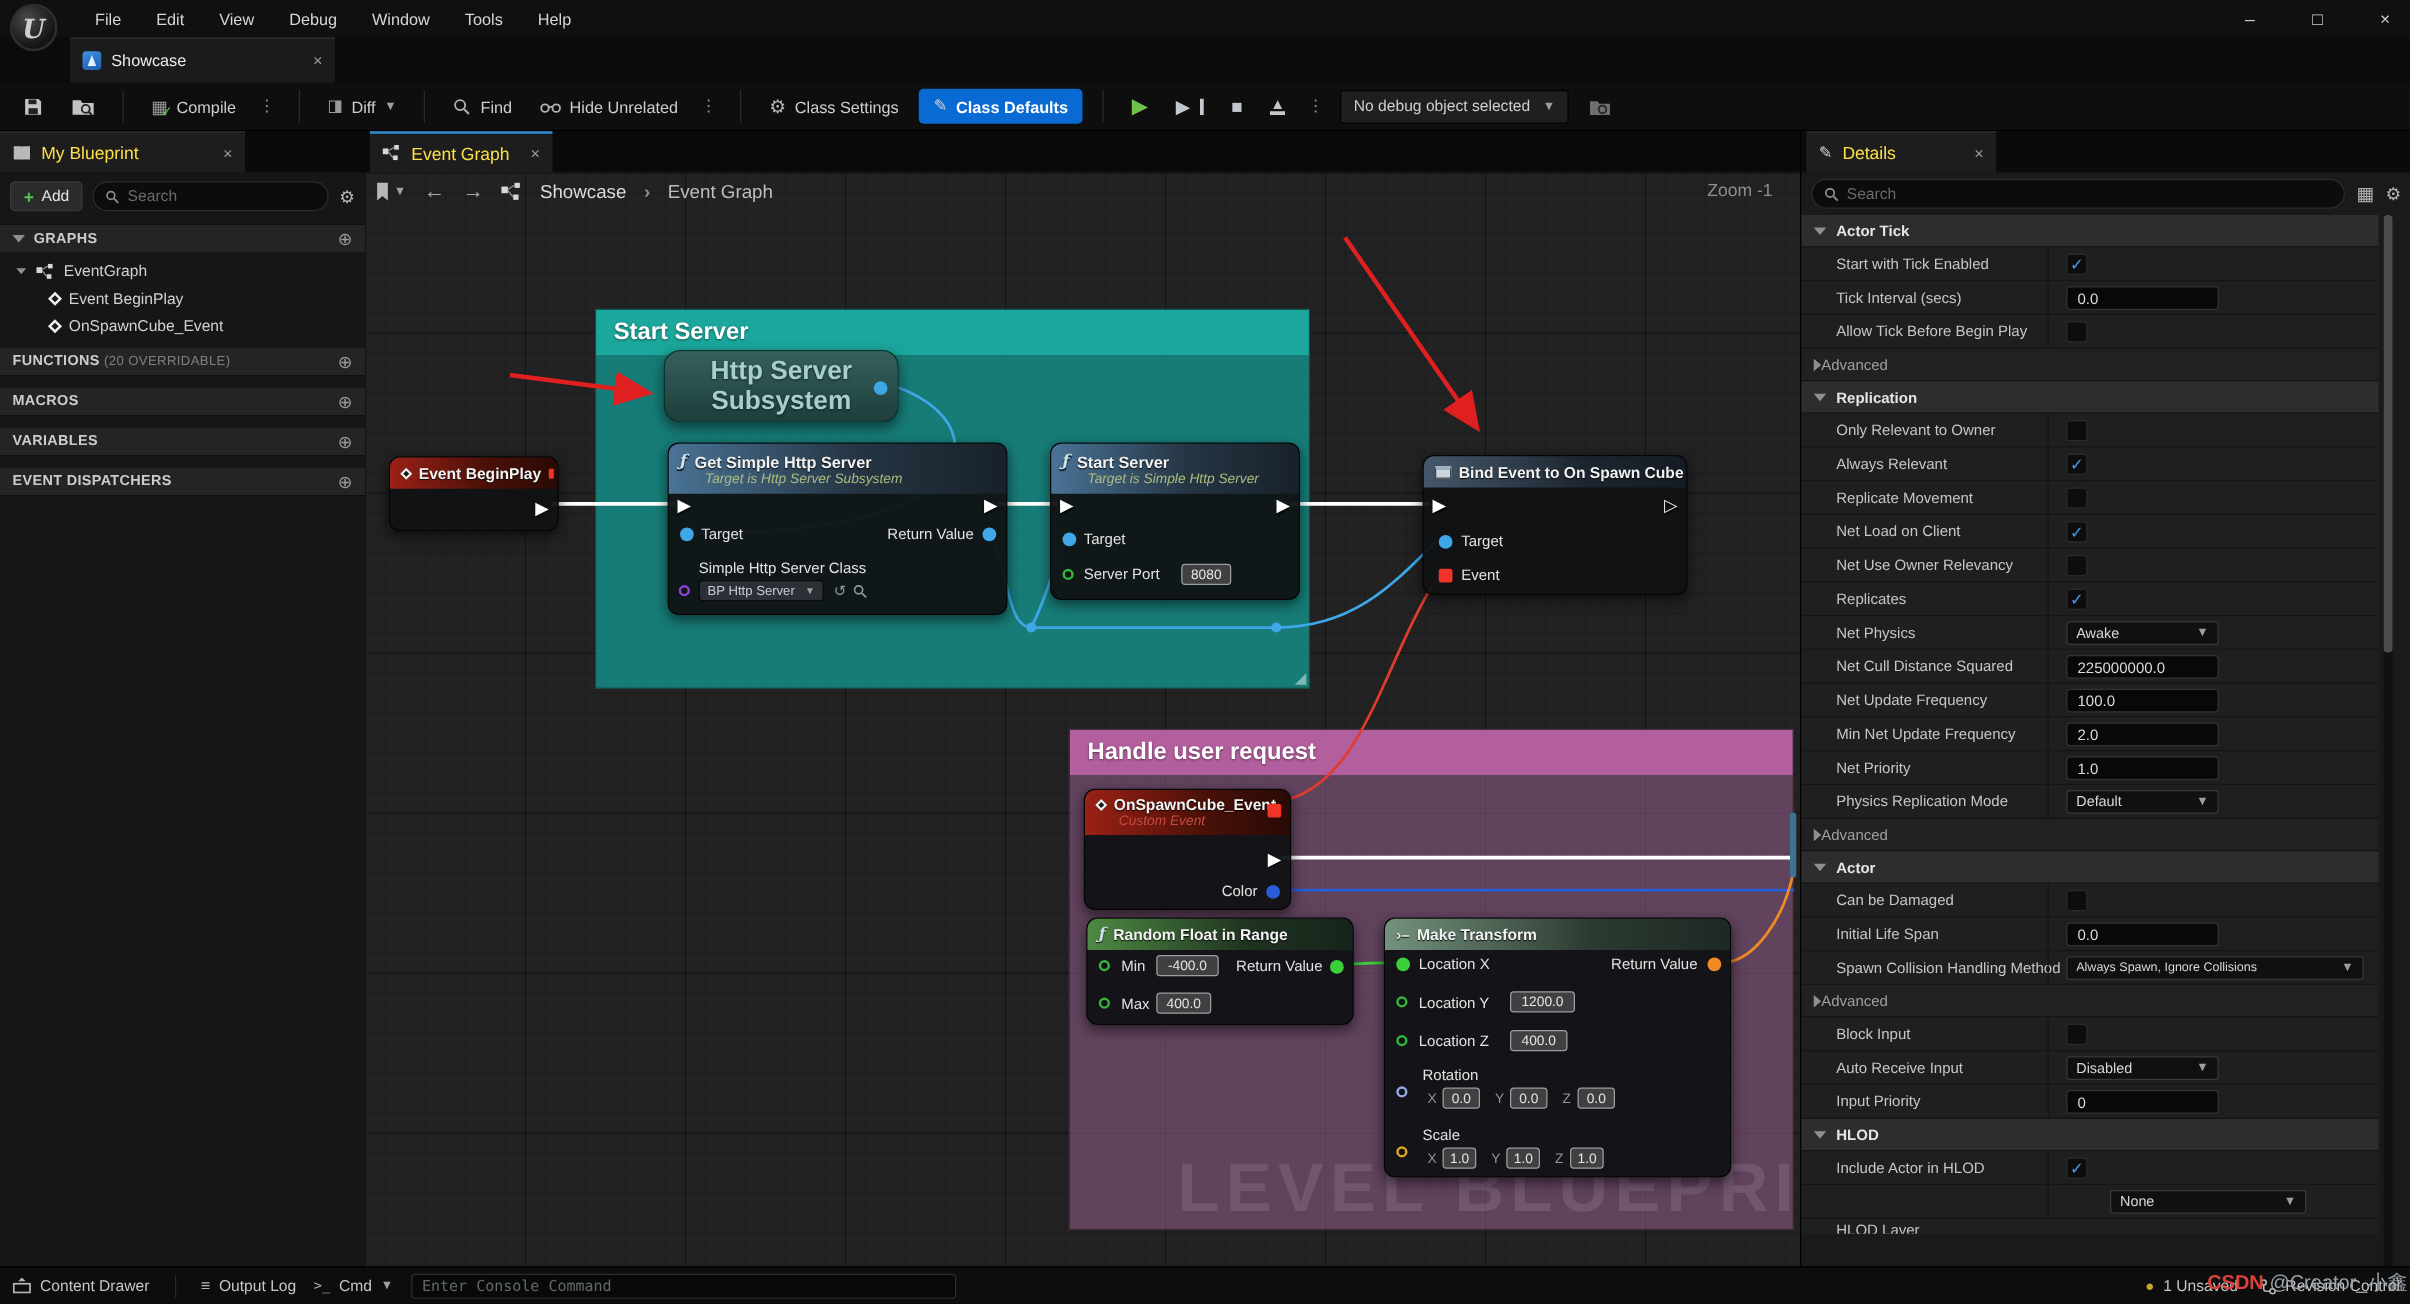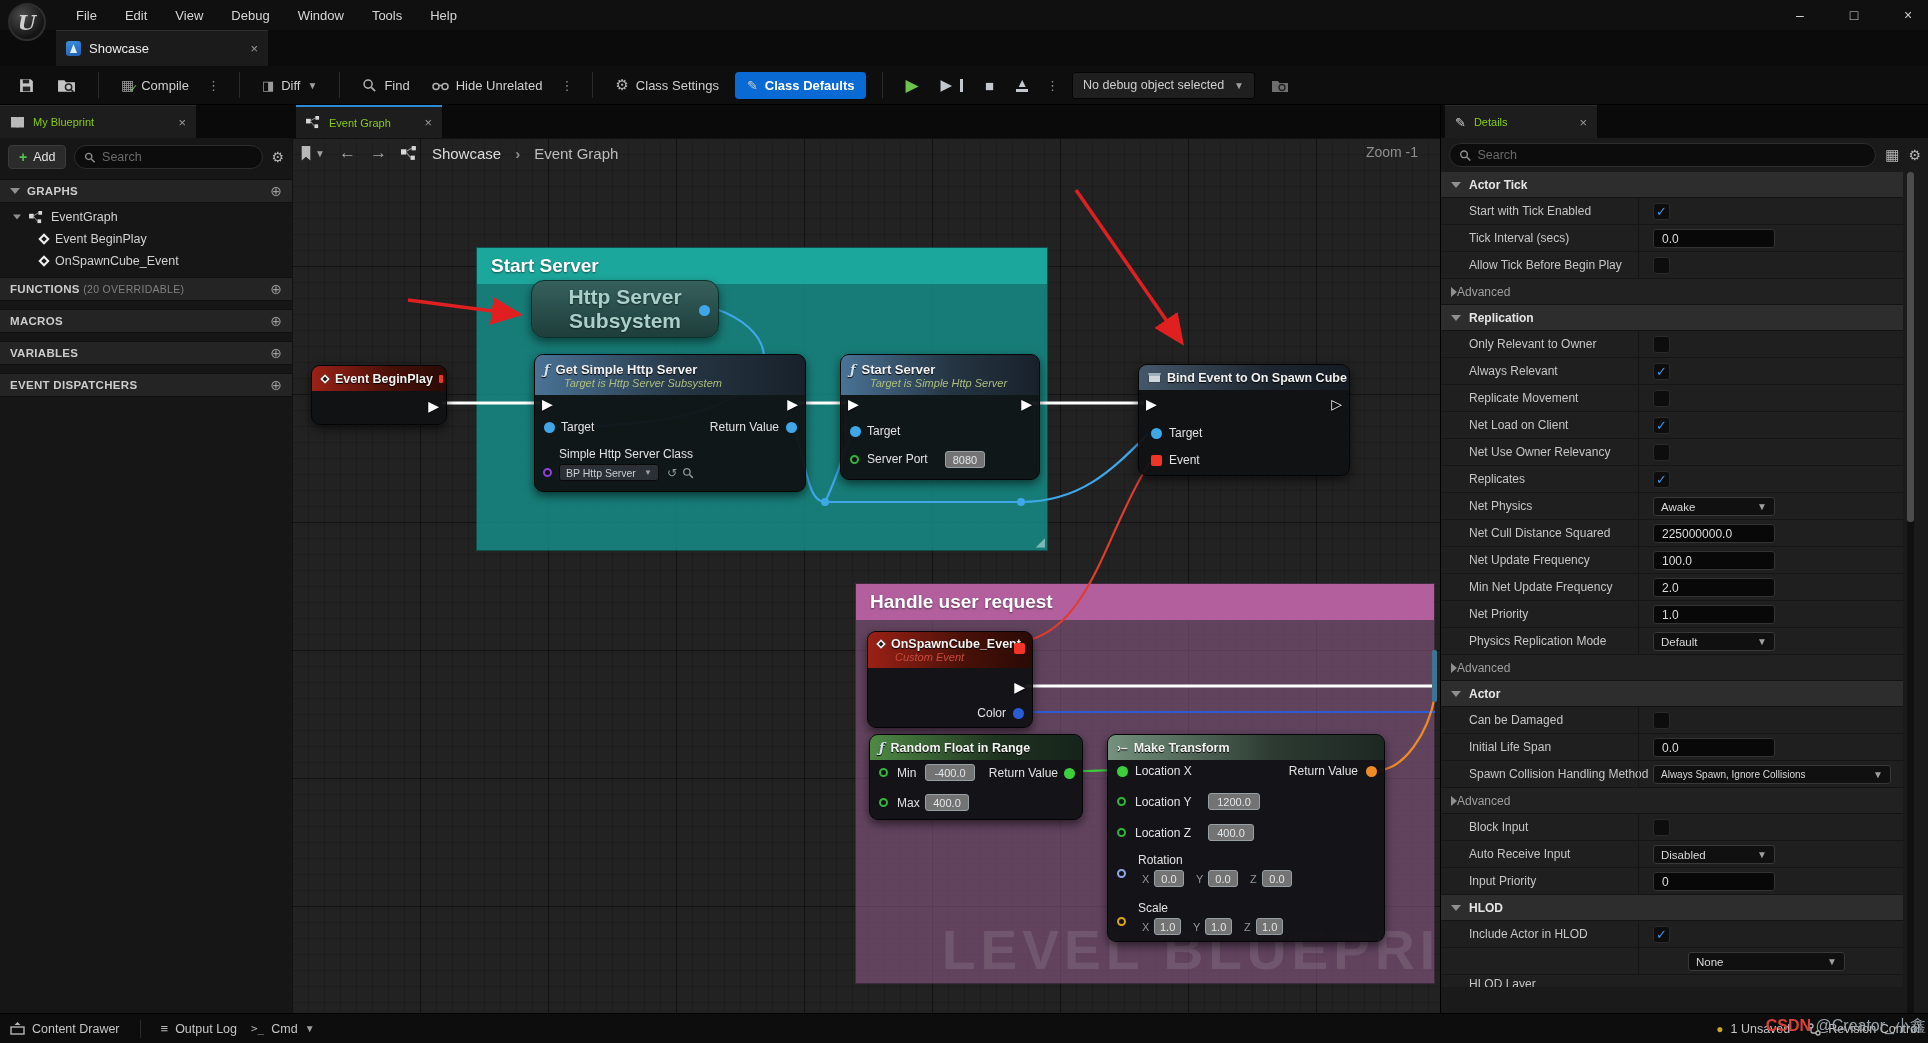--- a/index.html
+++ b/index.html
@@ -43,21 +43,21 @@
   .stepbar { display:inline-block; width:3px; height:13px; background:#c2c8cd; margin-left:1px; }
   .eject { border-bottom:3px solid #c2c8cd; line-height:10px; padding-bottom:1px; font-size:12px; }
   #debug-select { display:flex; align-items:center; gap:10px; background:#1f1f1f; border:1px solid #040404;
     border-radius:3px; height:27px; padding:0 10px; color:#cfcfcf; font-size:12.5px; }
   .gear { color:#b5b5b5; font-size:15px; }
   .icon-svg { display:block; }
 
   
   .panel-tabbar { background:#0a0a0a; height:33px; }
   .panel-tab { background:#1d1d1d; height:33px; display:flex; align-items:center; gap:8px; padding:0 10px; border-top:1px solid #2c2c2c; }
-  .panel-tab .label { color:#84cc16; font-size:11px; flex:1; }
+  .panel-tab .label { color:#fde047; font-size:14px; flex:1; }
 
   
   #left { left:0; top:105px; width:292px; height:908px; background:#161616; }
   #left-tabbar { left:0; top:0; width:292px; height:33px; }
   #left-tab { left:0; top:0; width:196px; }
   #addrow { left:0; top:37px; width:292px; height:30px; display:flex; align-items:center; padding:0 8px; gap:8px; }
   #add-btn { display:flex; align-items:center; gap:6px; background:#2b2b2b; border:1px solid #3a3a3a; border-radius:4px;
     height:24px; padding:0 10px; color:#e4e4e4; font-size:12.5px; }
   #add-btn .plus { color:#57c24f; font-weight:bold; font-size:14px; }
   .searchbox { display:flex; align-items:center; gap:6px; background:#0c0c0c; border:1px solid #2d2d2d; border-radius:12px;
@@ -126,21 +126,21 @@
   .pin.solid-blue { width:11px; height:11px; background:#3fa7e8; }
   .pin.solid-green{ width:11px; height:11px; background:#3bd03b; }
   .pin.solid-orange{ width:11px; height:11px; background:#ef8b25; }
   .pin.ring-green { width:9px; height:9px; border:2.5px solid #33b53c; background:#101214; }
   .pin.ring-purple{ width:9px; height:9px; border:2.5px solid #8b43d6; background:#101214; }
   .pin.ring-rot   { width:9px; height:9px; border:2.5px solid #93a7e8; background:#101214; }
   .pin.ring-scale { width:9px; height:9px; border:2.5px solid #d8a61f; background:#101214; }
   .pin.sq-red { width:11px; height:11px; border-radius:2px; background:#f03428; }
   .pin.sq-red-outline { width:8px; height:8px; border-radius:1px; border:2.5px solid #f03428; background:#240907; }
   .plabel { position:absolute; color:#e2e2e2; font-size:12px; white-space:nowrap; }
-  .vbox { position:absolute; display:flex; align-items:center; justify-content:center; background:#737373;
+  .vbox { position:absolute; display:flex; align-items:center; justify-content:center; background:#404040;
     border:1px solid #97a0a4; border-radius:3px; color:#e2e6e8; font-size:11px; height:17px; padding:0 5px; }
   .axis { color:#8f9699; font-size:11px; }
   .ndrop { position:absolute; display:flex; align-items:center; gap:6px; background:#2b3036; border:1px solid #0a0a0a;
     border-radius:3px; height:17px; padding:0 6px; color:#c9cdd1; font-size:10.5px; }
   .nhicons { position:absolute; color:#8f9699; font-size:12px; display:flex; gap:5px; align-items:center; }
   #node-http { background:linear-gradient(180deg,#36605c,#1e3e3b); border:1px solid #0b2f2b; border-radius:13px;
     box-shadow:0 4px 10px rgba(0,0,0,.5); display:flex; flex-direction:column; align-items:center; justify-content:center; }
   #node-http .big { color:#a9cfca; font-weight:bold; font-size:21px; line-height:24px; text-shadow:0 1px 2px rgba(0,0,0,.55); }
   .winico { width:13px; height:10px; background:#cdd6de; border:1px solid #3a4650; border-top:3px solid #9fb0bd; flex:none; }
   .makeico { color:#e8e8e8; font-size:12px; font-weight:bold; }
@@ -778,20 +778,21 @@
     <span class="tb-sep" style="height:18px;"></span>
     <span class="bb-item">
       <span style="color:#b5b5b5;font-size:13px;">≡</span>
       <span>Output Log</span>
     </span>
     <span class="bb-item">
       <span style="color:#b5b5b5;font-family:'DejaVu Sans Mono',monospace;font-size:11px;">&gt;_</span>
       <span>Cmd</span>
       <span class="chev">▼</span>
     </span>
+    <input id="console-input" placeholder="Enter Console Command" style="">
     <span id="bb-right">
       <span class="bb-item">
         <span style="color:#c8a62a;font-size:12px;">●</span>
         <span>1 Unsaved</span>
       </span>
       <span class="bb-item">
         <svg width="13" height="13" viewBox="0 0 13 13">
             <circle cx="3" cy="3" r="2" fill="none" stroke="#b5b5b5" stroke-width="1.3"></circle>
             <circle cx="10" cy="10" r="2" fill="none" stroke="#b5b5b5" stroke-width="1.3"></circle>
             <path d="M3 5v3a2 2 0 0 0 2 2h3" fill="none" stroke="#b5b5b5" stroke-width="1.3"></path>

